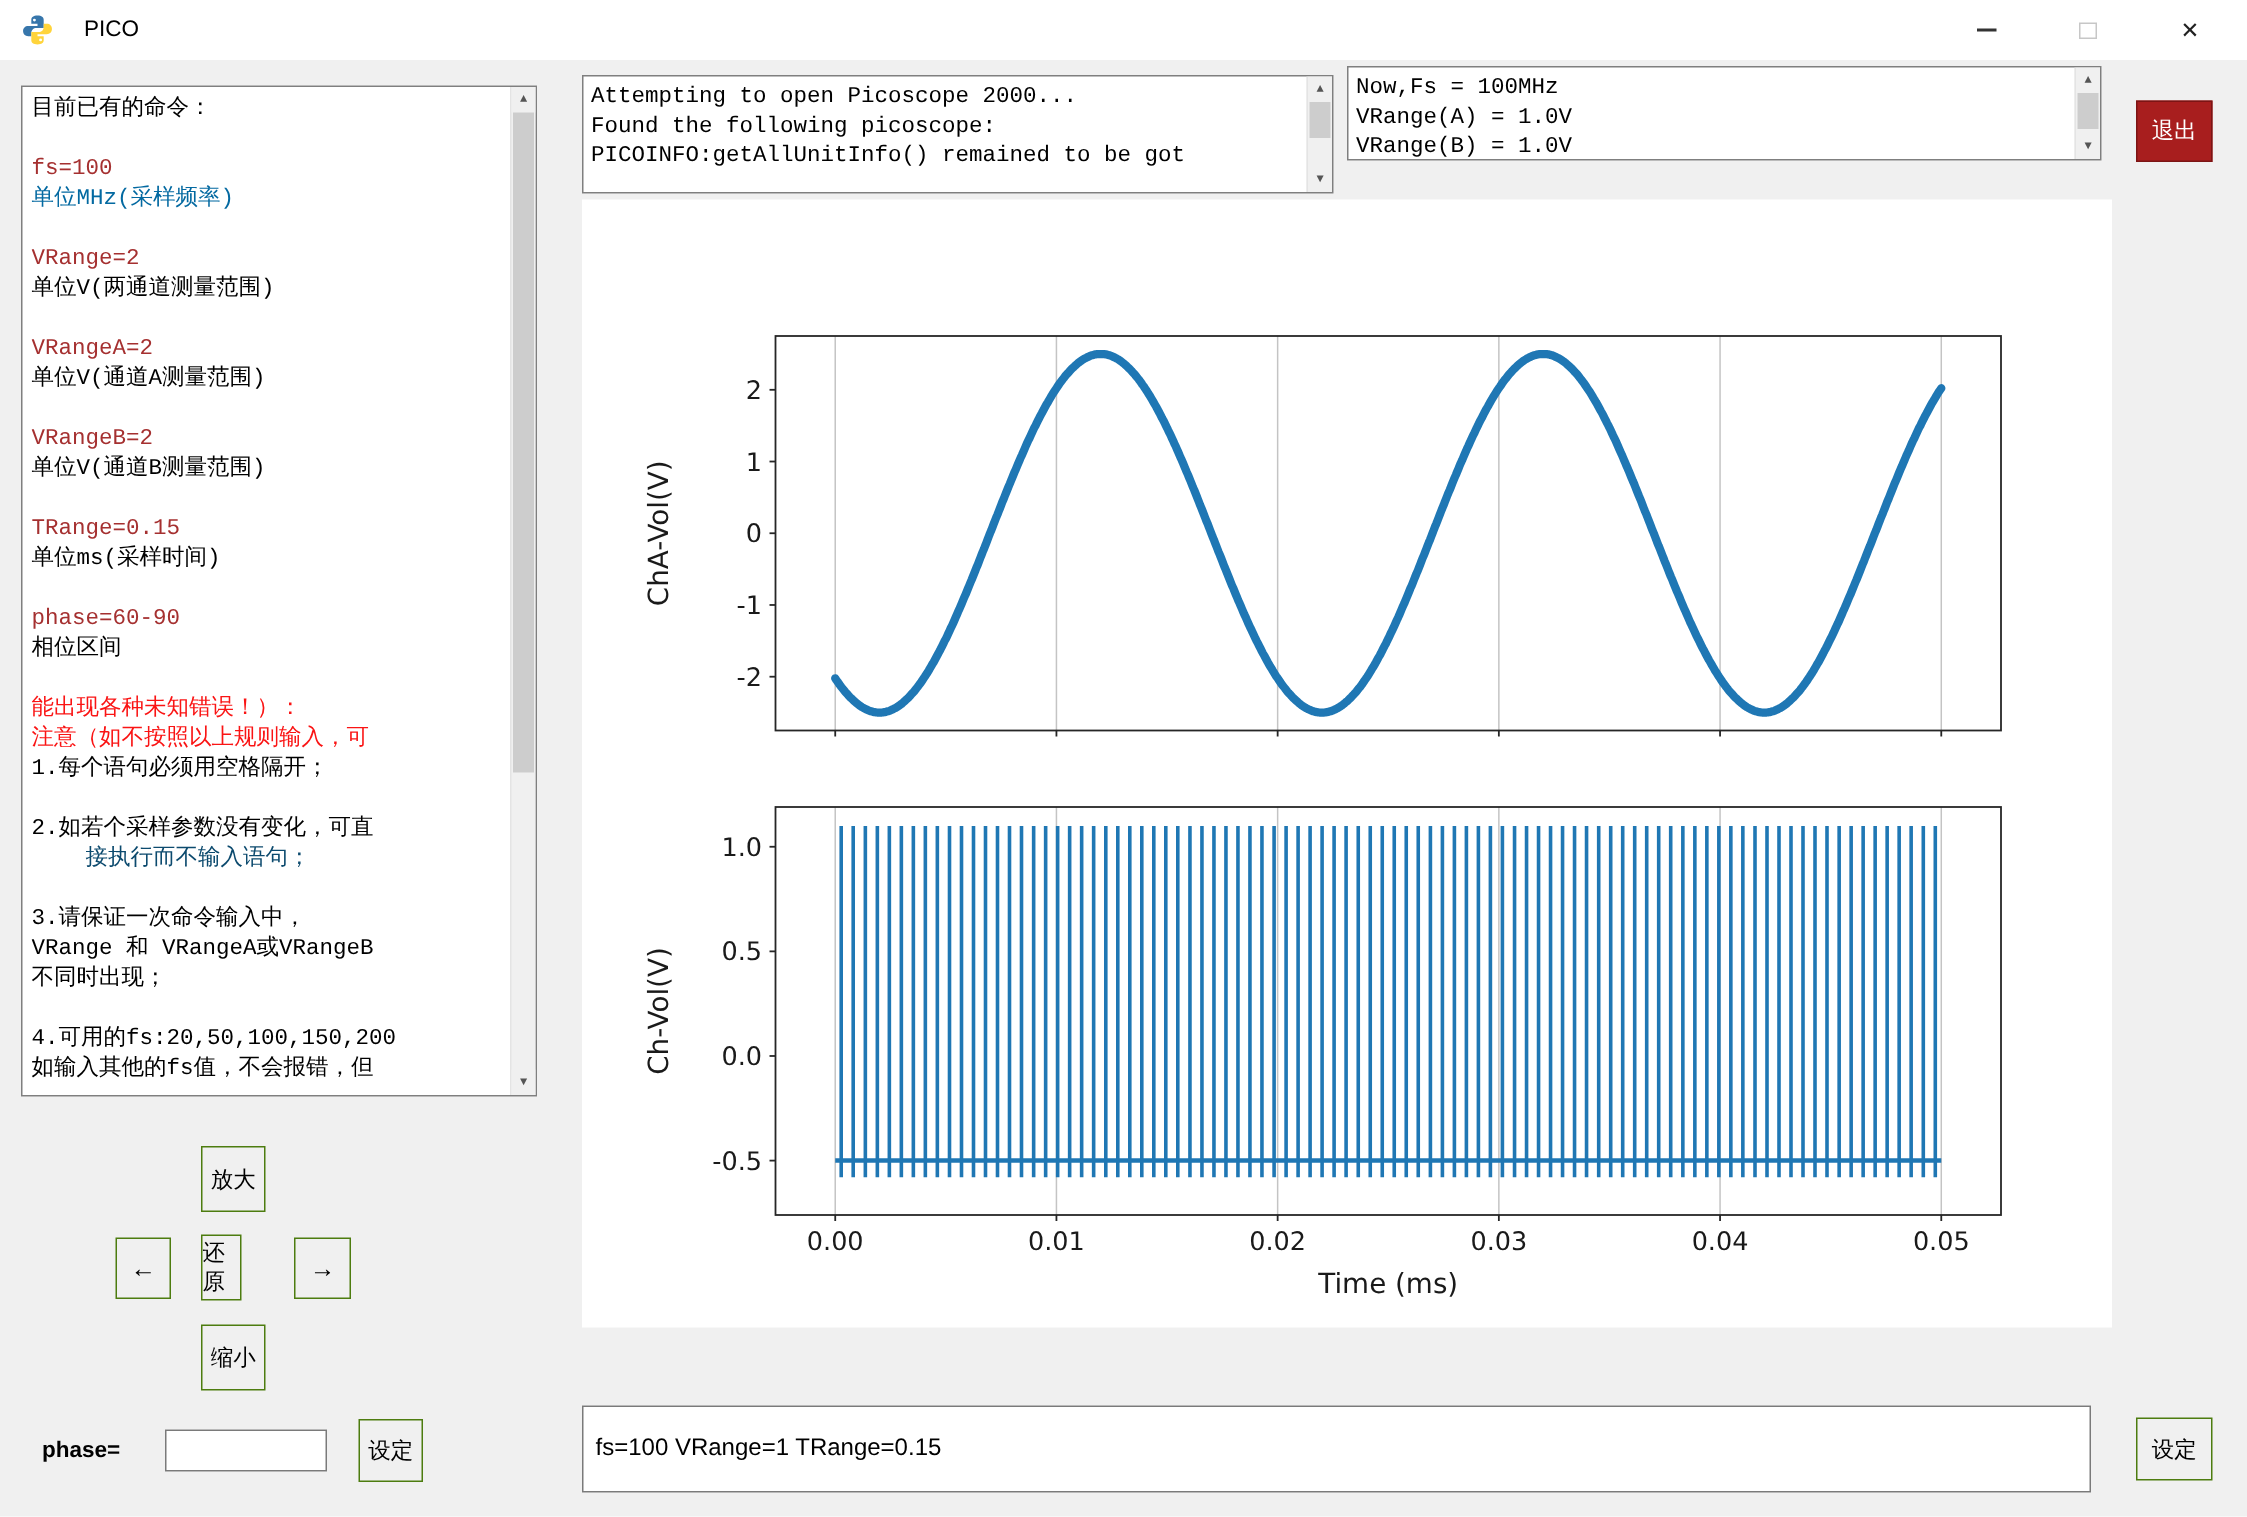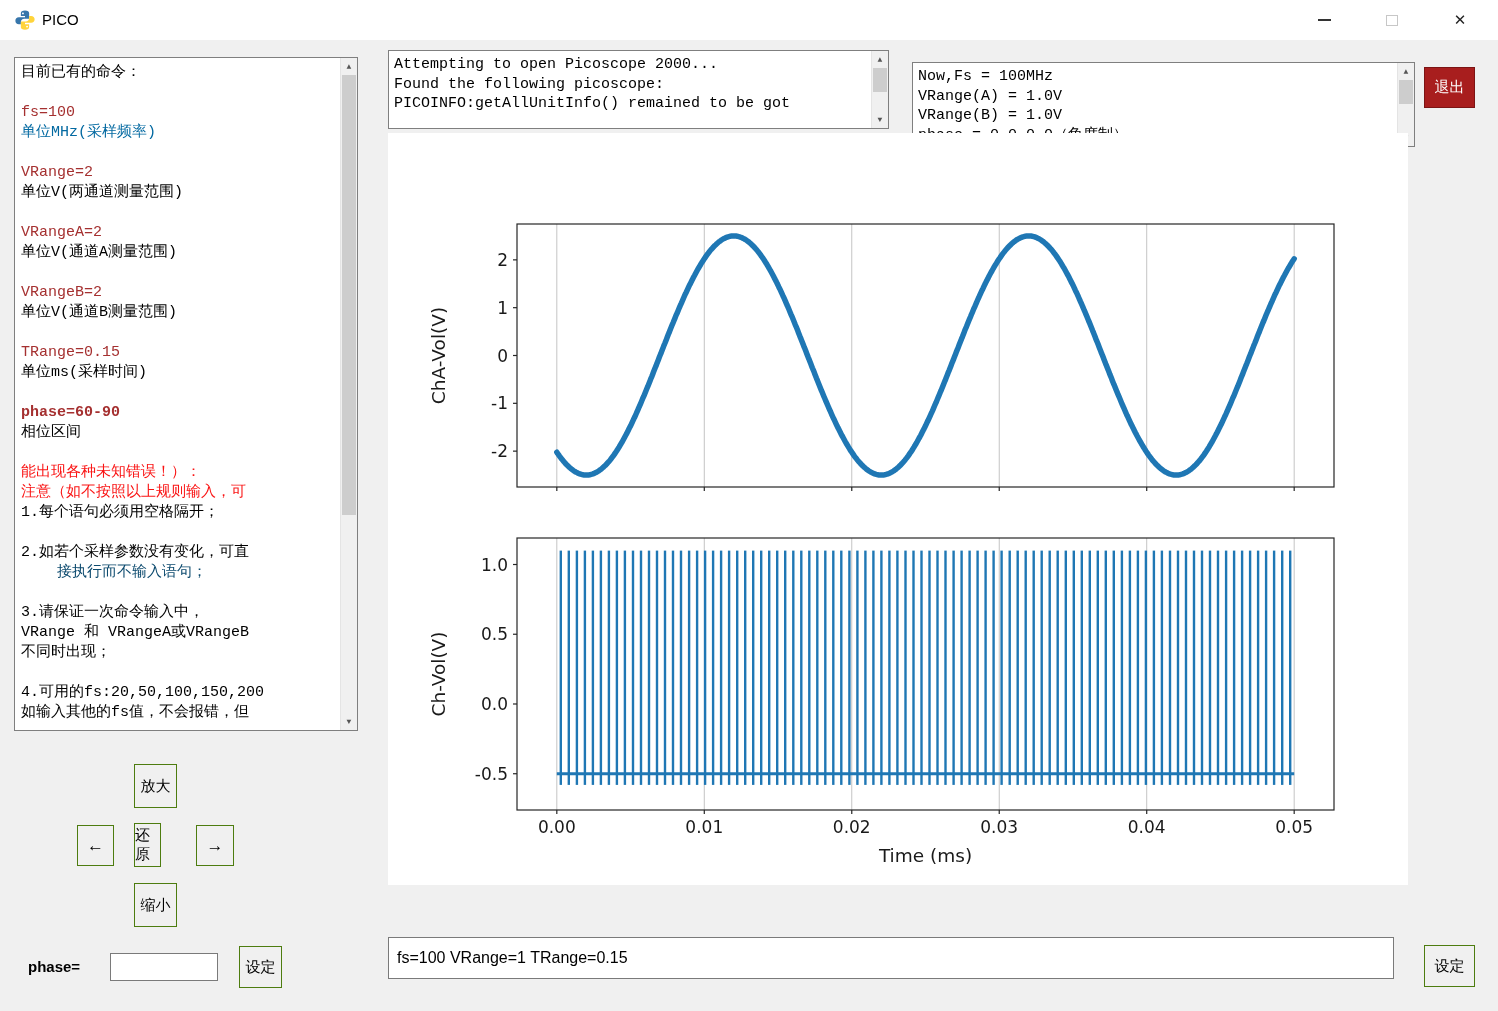--- a/index.html
+++ b/index.html
@@ -6,36 +6,36 @@
   html,body { width:1498px; height:1011px; }
   body {
     position: relative;
     background: #f0f0f0;
     font-family: "Liberation Sans", sans-serif;
     overflow: hidden;
   }
   
   .titlebar { position:absolute; left:0; top:0; width:1498px; height:40px; background:#ffffff; }
   .app-icon { position:absolute; left:14px; top:9px; width:22px; height:22px; }
-  .title-text { position:absolute; left:42px; top:0; height:28px; line-height:40px; font-size:15px; color:#000; }
+  .title-text { position:absolute; left:56px; top:0; height:28px; line-height:40px; font-size:15px; color:#000; }
   .win-btn { position:absolute; top:0; width:46px; height:40px; display:flex; align-items:center; justify-content:center; background:#fff; }
   #btn-min { left:1301px; }
   #btn-max { left:1369px; }
   #btn-close { left:1437px; font-size:15px; color:#222; }
   .min-glyph { width:13px; height:2px; background:#333; }
   .max-glyph { width:12px; height:11px; border:1px solid #c7c7c7; background:#fff; }
 
   
   .panel { position:absolute; background:#fff; border:1px solid #7f7f7f; overflow:hidden; }
   #help-panel { left:14px; top:57px; width:344px; height:674px; font-family:"Liberation Mono", monospace; font-size:15px; }
   #help-lines { position:absolute; left:6px; top:5px; right:21px; }
   .hline { height:20px; line-height:20px; white-space:pre; overflow:hidden; }
 
   #console-left  { left:388px; top:50px; width:501px; height:79px; font-family:"Liberation Mono", monospace; font-size:15px; }
-  #console-right { left:898px; top:62px; width:503px; height:85px; font-family:"Liberation Mono", monospace; font-size:15px;margin-left:14px; }
+  #console-right { left:898px; top:44px; width:503px; height:63px; font-family:"Liberation Mono", monospace; font-size:15px; }
   .cline-box { position:absolute; left:5px; top:4px; right:21px; }
   .cline { height:19.5px; line-height:19.5px; white-space:pre; overflow:hidden; color:#000; }
 
   
   .sbar { position:absolute; top:0; right:0; bottom:0; width:17px; background:#f0f0f0; border-left:1px solid #e4e4e4; }
   .sb-btn { position:absolute; left:0; width:16px; height:17px; display:flex; align-items:center; justify-content:center;
             font-size:8px; color:#555; background:#f0f0f0; }
   .sb-up { top:0; } .sb-down { bottom:0; }
   .sb-thumb { position:absolute; left:1px; width:14px; background:#cdcdcd; }
 
@@ -56,21 +56,21 @@
   #btn-zoomout { left:134px; top:883px; width:43px; height:44px; }
   #btn-phase-set { left:239px; top:946px; width:43px; height:42px; }
   #btn-cmd-set   { left:1424px; top:945px; width:51px; height:42px; }
   #exit-btn { position:absolute; left:1424px; top:67px; width:51px; height:41px;
               display:flex; align-items:center; justify-content:center;
               border:1px solid #7c1414; color:#fff; font-size:15px; }
   #phase-label { position:absolute; left:28px; top:958px; font-size:15px; font-weight:bold; color:#000; }
   #phase-input { position:absolute; left:110px; top:953px; width:108px; height:28px;
                  border:1px solid #7a7a7a; background:#fff; font-size:15px; padding:0 4px;
                  font-family:"Liberation Sans", sans-serif; }
-  #command-input { position:absolute; left:388px; top:937px; width:1006px; height:42px;
+  #command-input { position:absolute; left:388px; top:937px; width:1006px; height:58px;
                    border:1px solid #7a7a7a; background:#fff; font-size:16px; padding:0 8px;
                    font-family:"Liberation Sans", sans-serif; color:#000; }
 </style>
 </head>
 <body>
 
 <div class="titlebar">
   <svg class="app-icon" viewBox="0 0 16 16">
     <path fill="#3776ab" d="M8 1C6 1 5 1.8 5 3v2h3v1H3.5C2 6 1 7 1 8.5S2 11 3.5 11H5V9.5C5 8 6 7 7.5 7H11V3c0-1.2-1-2-3-2z"></path>
     <path fill="#ffd43b" d="M8 15c2 0 3-.8 3-2v-2H8v-1h4.5c1.5 0 2.5-1 2.5-2.5S14 5 12.5 5H11v1.5C11 8 10 9 8.5 9H5v4c0 1.2 1 2 3 2z"></path>
@@ -101,21 +101,21 @@
       <div class="hline" style="color: rgb(0, 0, 0);">&nbsp;</div>
       <div class="hline" style="color: rgb(165, 48, 48);">VRangeA=2</div>
       <div class="hline" style="color: rgb(0, 0, 0);">单位V(通道A测量范围)</div>
       <div class="hline" style="color: rgb(0, 0, 0);">&nbsp;</div>
       <div class="hline" style="color: rgb(165, 48, 48);">VRangeB=2</div>
       <div class="hline" style="color: rgb(0, 0, 0);">单位V(通道B测量范围)</div>
       <div class="hline" style="color: rgb(0, 0, 0);">&nbsp;</div>
       <div class="hline" style="color: rgb(165, 48, 48);">TRange=0.15</div>
       <div class="hline" style="color: rgb(0, 0, 0);">单位ms(采样时间)</div>
       <div class="hline" style="color: rgb(0, 0, 0);">&nbsp;</div>
-      <div class="hline" style="color: rgb(165, 48, 48); font-weight: bold;">phase=60-90</div>
+      <div class="hline" style="color: rgb(165, 48, 48);">phase=60-90</div>
       <div class="hline" style="color: rgb(0, 0, 0);">相位区间</div>
       <div class="hline" style="color: rgb(0, 0, 0);">&nbsp;</div>
       <div class="hline" style="color: rgb(250, 20, 20);">能出现各种未知错误！）：</div>
       <div class="hline" style="color: rgb(250, 20, 20);">注意（如不按照以上规则输入，可</div>
       <div class="hline" style="color: rgb(0, 0, 0);">1.每个语句必须用空格隔开；</div>
       <div class="hline" style="color: rgb(0, 0, 0);">&nbsp;</div>
       <div class="hline" style="color: rgb(0, 0, 0);">2.如若个采样参数没有变化，可直</div>
       <div class="hline" style="color: #0c4a6e; margin-left: 36px;">接执行而不输入语句；</div>
       <div class="hline" style="color: rgb(0, 0, 0);">&nbsp;</div>
       <div class="hline" style="color: rgb(0, 0, 0);">3.请保证一次命令输入中，</div>

